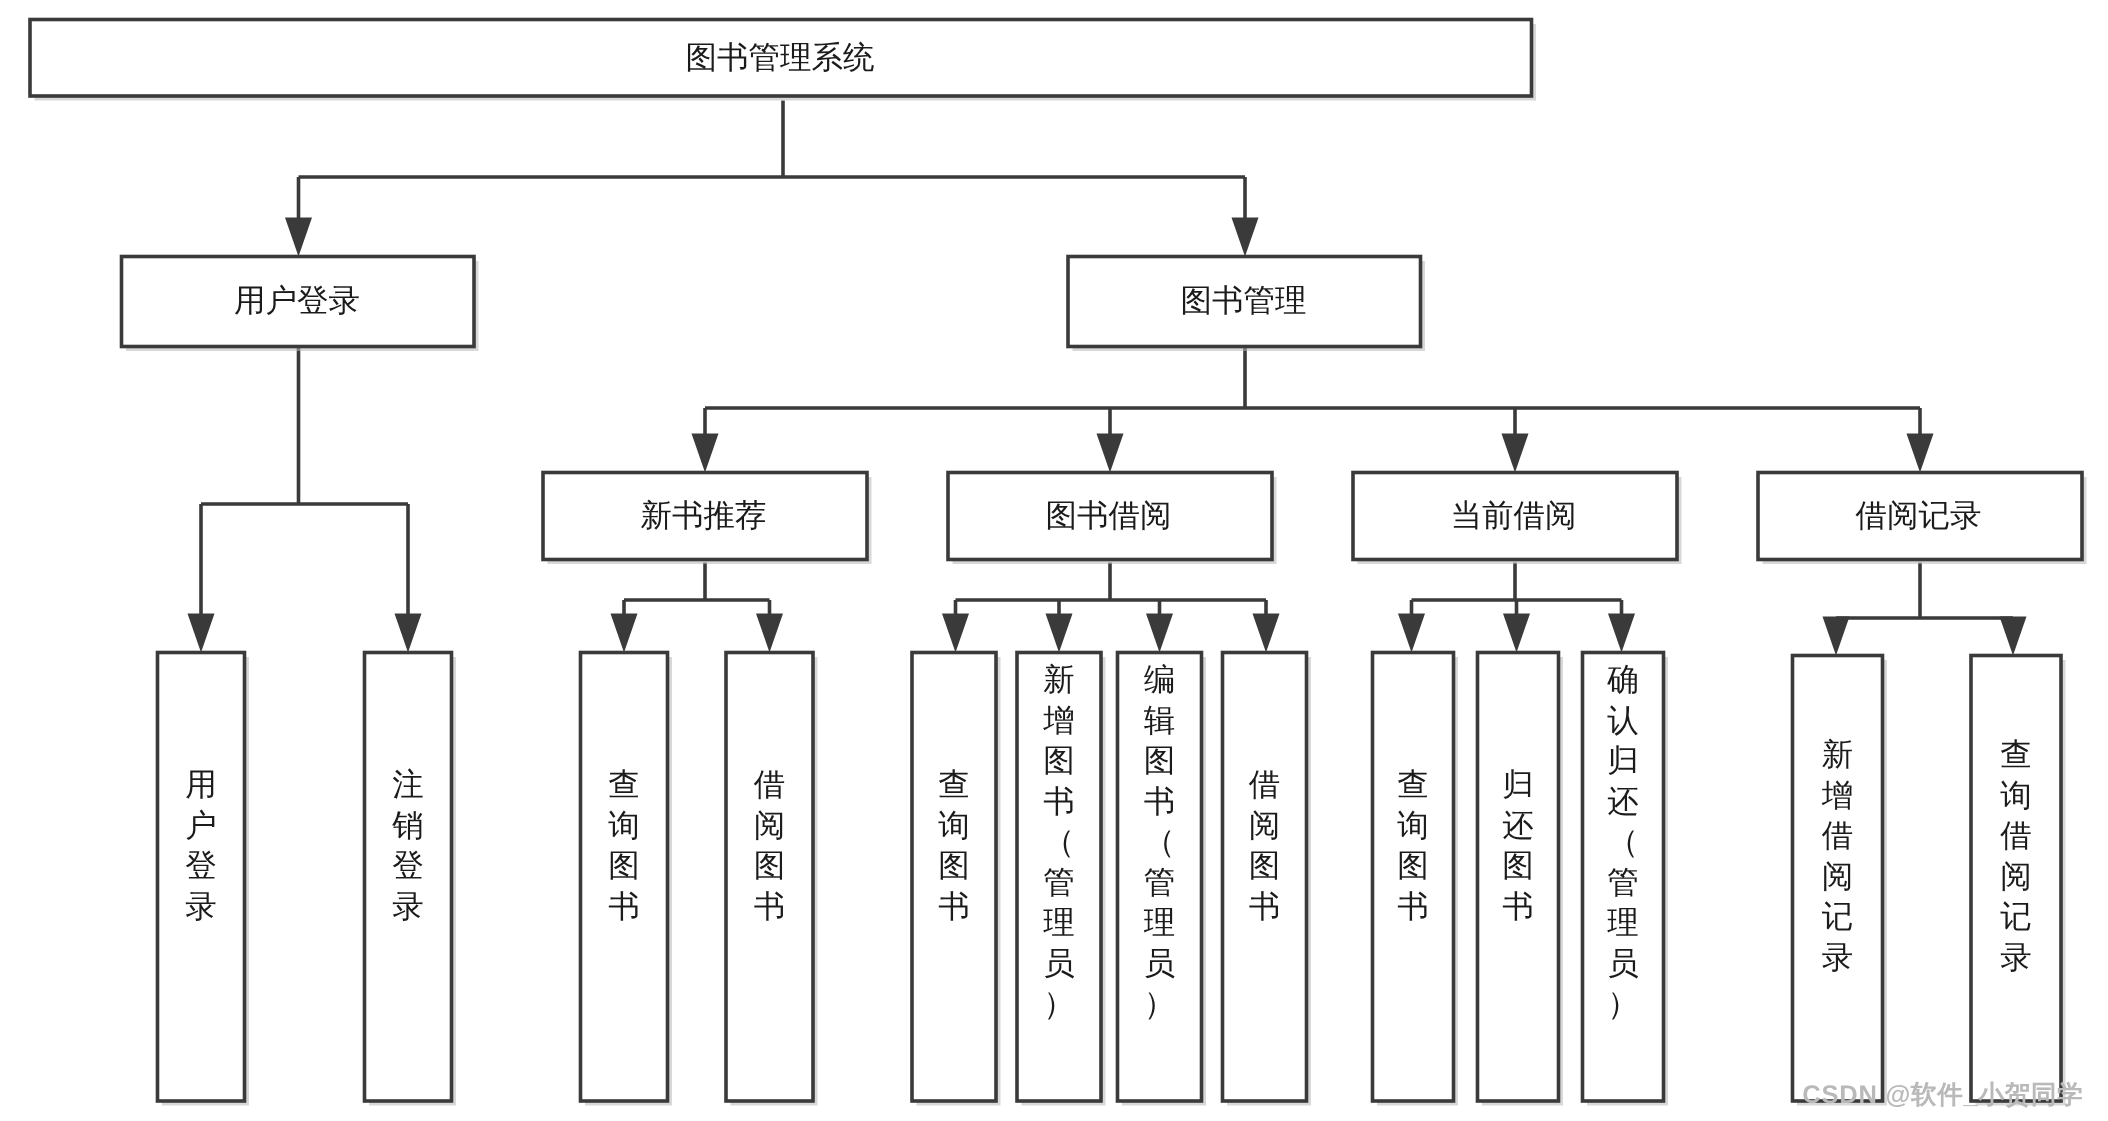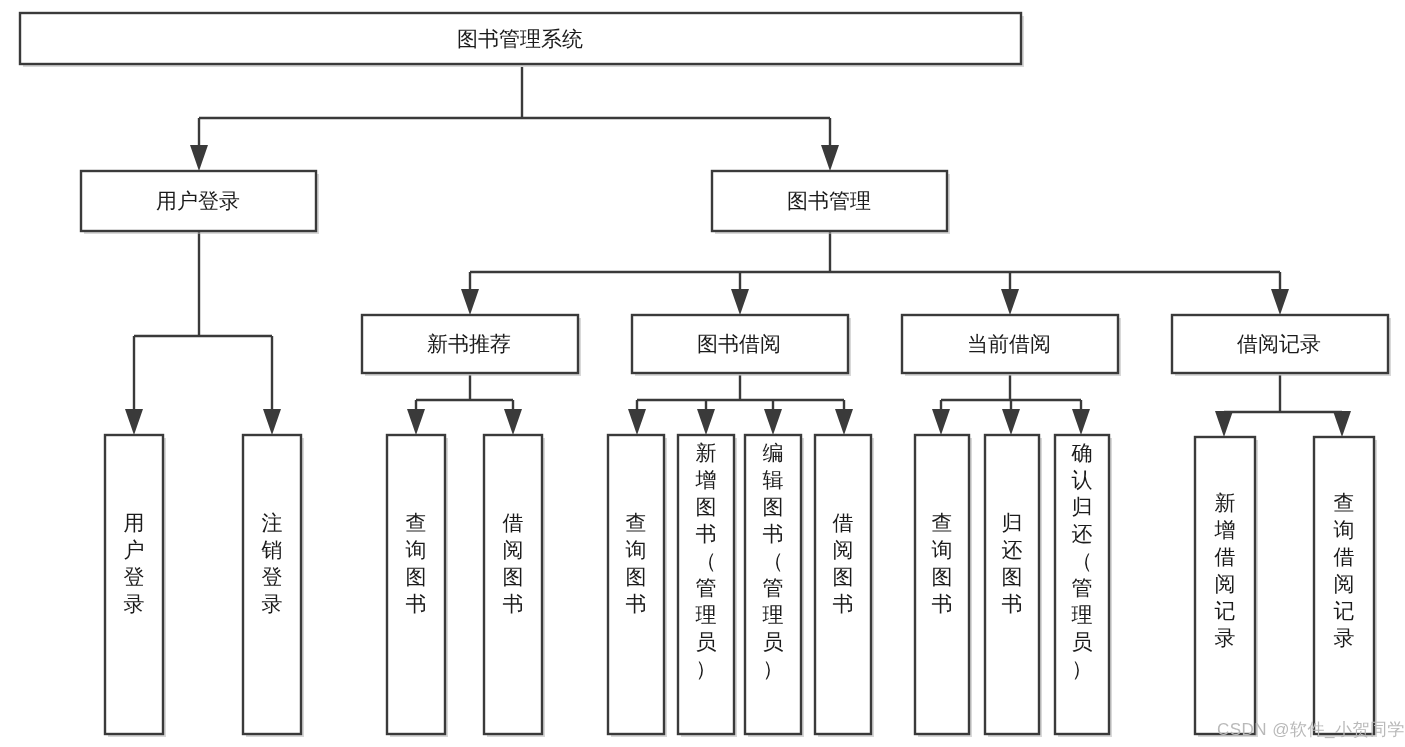--- a/index.html
+++ b/index.html
@@ -54,28 +54,29 @@
     dominant-baseline: middle;
   }
   .node-label-v {
     font-family: "Liberation Sans", "DejaVu Sans", sans-serif;
     fill: #1b1b1b;
     font-size: 21px;
     text-anchor: middle;
   }
   .watermark {
     position: absolute;
-    right: 0;
+    right: 16px;
     bottom: 6px;
     font-family: "Liberation Sans", "DejaVu Sans", sans-serif;
     font-size: 17px;
     color: #b9b9b9;
     letter-spacing: 0.5px;
     white-space: nowrap;
     pointer-events: none;
+    font-weight: bold;
   }
 </style>
 </head>
 <body>
 
 <div id="diagram-root">
   <svg class="flow" viewBox="0 0 1405 747" xmlns="http://www.w3.org/2000/svg">
 
     <defs>
       <g id="arrowdef"></g>

